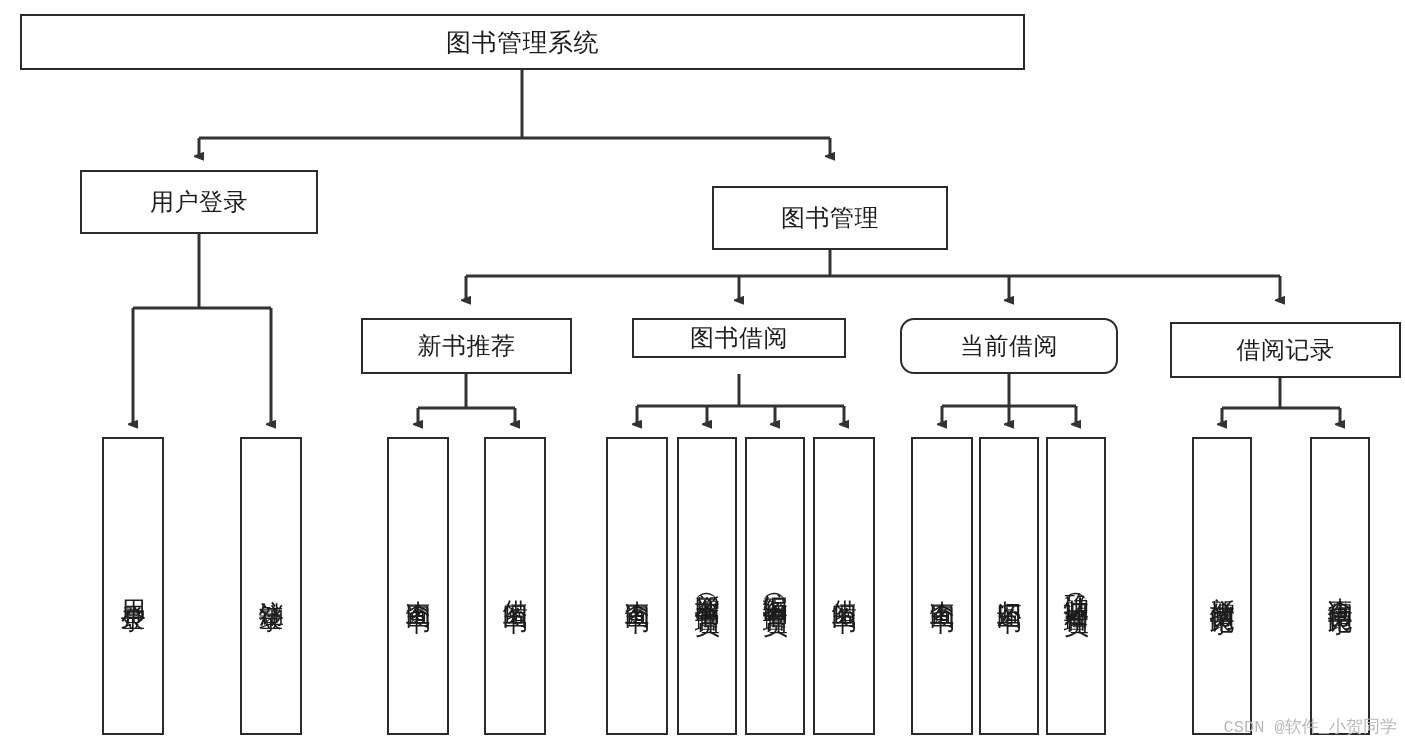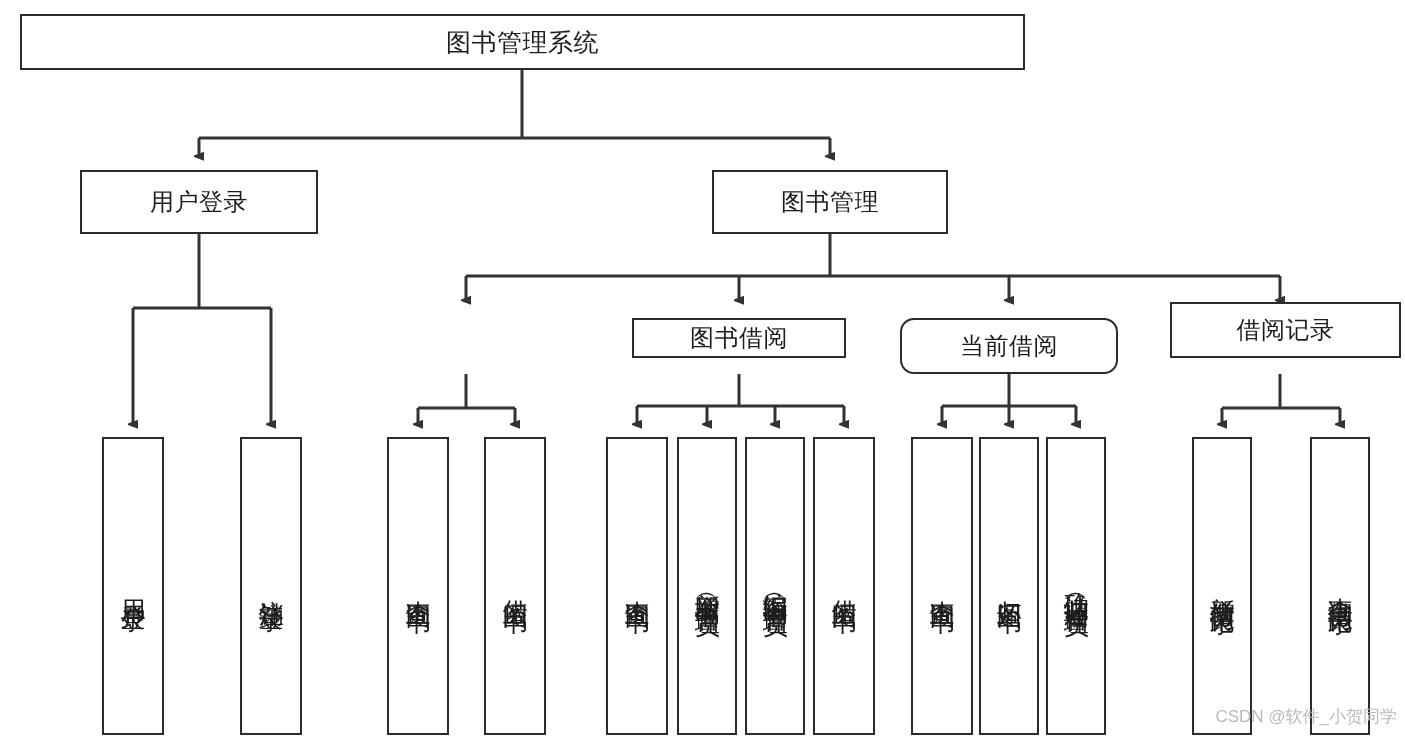--- a/index.html
+++ b/index.html
@@ -59,26 +59,26 @@
     text-orientation: upright;
     font-size: 25px;
     line-height: 1.02;
     letter-spacing: 3px;
     white-space: normal;
     max-height: 100%;
   }
   #watermark {
     position: absolute;
     right: 8px;
-    bottom: 19px;
+    bottom: 9px;
     font-size: 17px;
     color: #b9b9b9;
     white-space: nowrap;
     z-index: 5;
-    font-family: Liberation Sans, sans-serif;
+    font-family: Liberation Mono, monospace;
   }
 </style>
 </head>
 <body>
 
 <div id="canvas">
 
   <svg id="svg-layer" viewBox="0 0 1405 747">
     <defs>
       <marker id="arrow" markerWidth="10" markerHeight="10" refX="4.2" refY="5" orient="auto" markerUnits="userSpaceOnUse">
@@ -130,34 +130,37 @@
   </svg>
 
   <div class="node root" style="left:20px; top:14px; width:1005px; height:56px;">
     <span class="node-label">图书管理系统</span>
   </div>
 
   <div class="node level2" style="left:80px; top:170px; width:238px; height:64px;">
     <span class="node-label">用户登录</span>
   </div>
 
-  <div class="node level2" style="left:712px; top:170px; width:236px; height:64px;">
+  <div class="node level2" style="left:712px; top:186px; width:236px; height:64px;">
     <span class="node-label">图书管理</span>
   </div>
 
+  <div class="node level3" style="left:361px; top:318px; width:211px; height:56px;">
+    <span class="node-label">新书推荐</span>
+  </div>
 
   <div class="node level3" style="left:632px; top:318px; width:214px; height:40px;">
     <span class="node-label">图书借阅</span>
   </div>
 
   <div class="node level3" style="left:900px; top:318px; width:218px; height:56px;border-radius:14px;">
     <span class="node-label">当前借阅</span>
   </div>
 
-  <div class="node level3" style="left:1170px; top:302px; width:231px; height:56px;">
+  <div class="node level3" style="left:1170px; top:322px; width:231px; height:56px;">
     <span class="node-label">借阅记录</span>
   </div>
 
   <div class="node leaf" style="left:102px; top:437px; width:62px; height:298px;">
     <span class="node-label">用户登录</span>
   </div>
 
   <div class="node leaf" style="left:240px; top:437px; width:62px; height:298px;">
     <span class="node-label">注销登录</span>
   </div>

